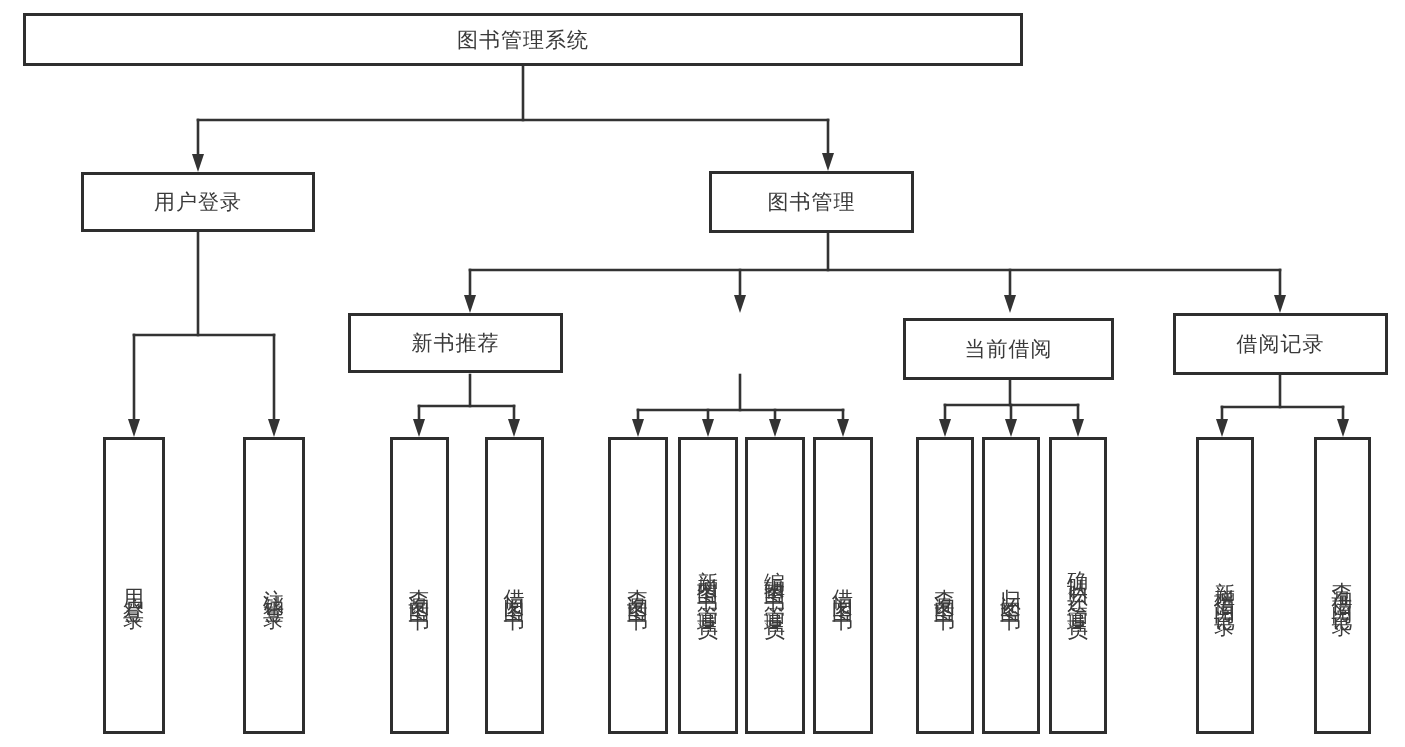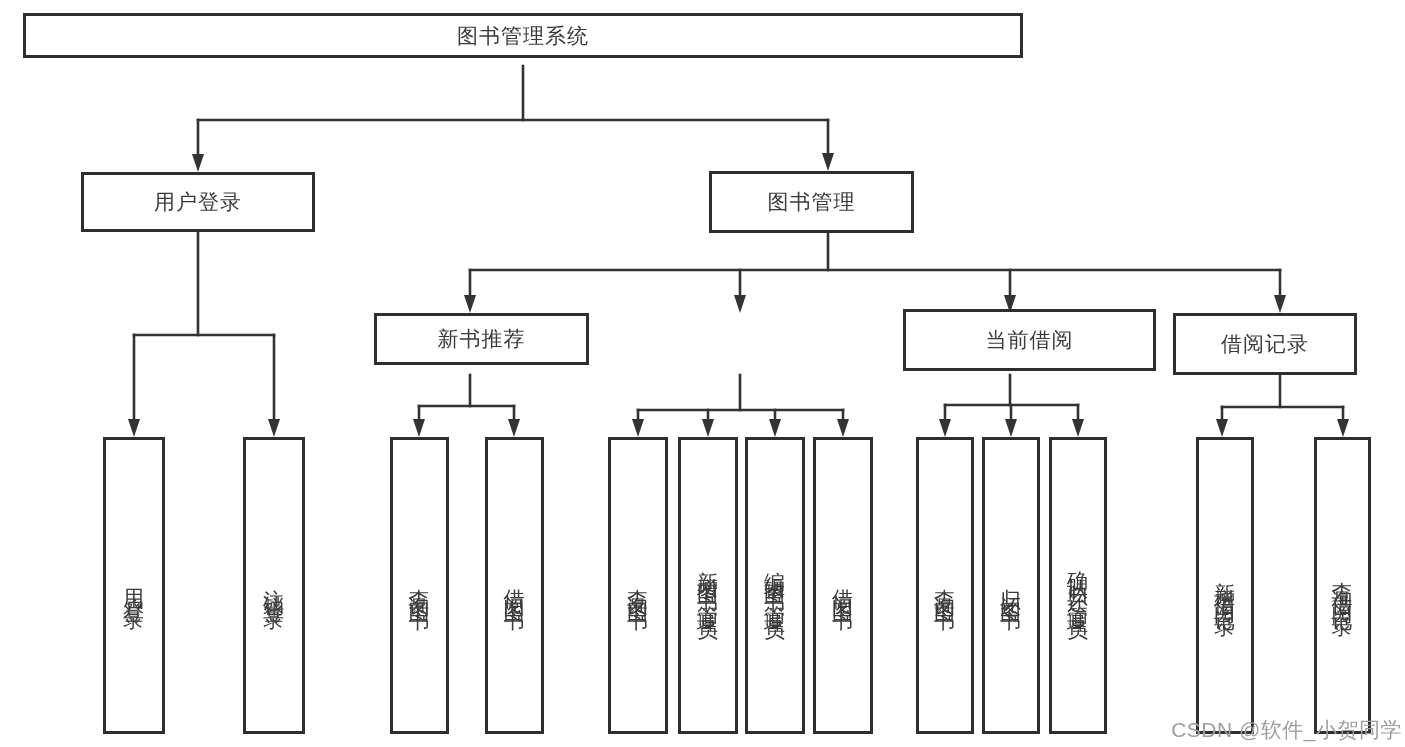--- a/index.html
+++ b/index.html
@@ -69,38 +69,38 @@
       <line x1="1078" y1="405" x2="1078" y2="423" stroke="#333333" stroke-width="2.6" stroke-linecap="square"></line>
       <polygon points="1072,419 1084,419 1078,437" fill="#333333"></polygon>
       <line x1="1280" y1="375" x2="1280" y2="407" stroke="#333333" stroke-width="2.6" stroke-linecap="square"></line>
       <line x1="1222" y1="407" x2="1343" y2="407" stroke="#333333" stroke-width="2.6" stroke-linecap="square"></line>
       <line x1="1222" y1="407" x2="1222" y2="423" stroke="#333333" stroke-width="2.6" stroke-linecap="square"></line>
       <polygon points="1216,419 1228,419 1222,437" fill="#333333"></polygon>
       <line x1="1343" y1="407" x2="1343" y2="423" stroke="#333333" stroke-width="2.6" stroke-linecap="square"></line>
       <polygon points="1337,419 1349,419 1343,437" fill="#333333"></polygon>
     </svg>
 
-  <div class="node hnode" style="left:23px;top:13px;width:1000px;height:45px">
+  <div class="node hnode" style="left:23px;top:13px;width:1000px;height:53px">
     <span>图书管理系统</span>
   </div>
 
   <div class="node hnode" style="left:81px;top:172px;width:234px;height:60px">
     <span>用户登录</span>
   </div>
   <div class="node hnode" style="left:709px;top:171px;width:205px;height:62px">
     <span>图书管理</span>
   </div>
 
-  <div class="node hnode" style="left:374px;top:313px;width:215px;height:52px">
+  <div class="node hnode" style="left:348px;top:313px;width:215px;height:60px">
     <span>新书推荐</span>
   </div>
-  <div class="node hnode" style="left:903px;top:309px;width:253px;height:62px">
+  <div class="node hnode" style="left:903px;top:318px;width:211px;height:62px">
     <span>当前借阅</span>
   </div>
-  <div class="node hnode" style="left:1173px;top:313px;width:184px;height:62px">
+  <div class="node hnode" style="left:1173px;top:313px;width:215px;height:62px">
     <span>借阅记录</span>
   </div>
 
   <div class="node leaf" style="left:103px;width:62px">
     <span class="vtext">用户登录</span>
   </div>
   <div class="node leaf" style="left:243px;width:62px">
     <span class="vtext">注销登录</span>
   </div>
 
@@ -134,14 +134,13 @@
     <span class="vtext">确认归还（管理员）</span>
   </div>
 
   <div class="node leaf" style="left:1196px;width:58px">
     <span class="vtext">新增借阅记录</span>
   </div>
   <div class="node leaf" style="left:1314px;width:57px">
     <span class="vtext">查询借阅记录</span>
   </div>
 
-  <div class="watermark">CSDN @软件_小贺同学</div>
 </div>
 
 </body></html>

